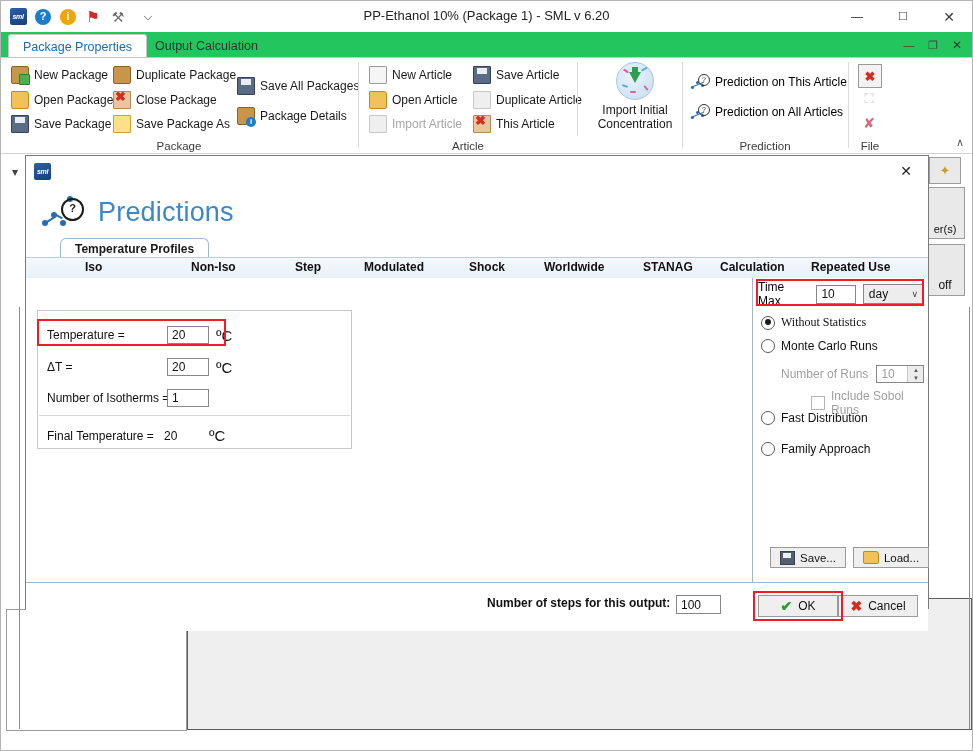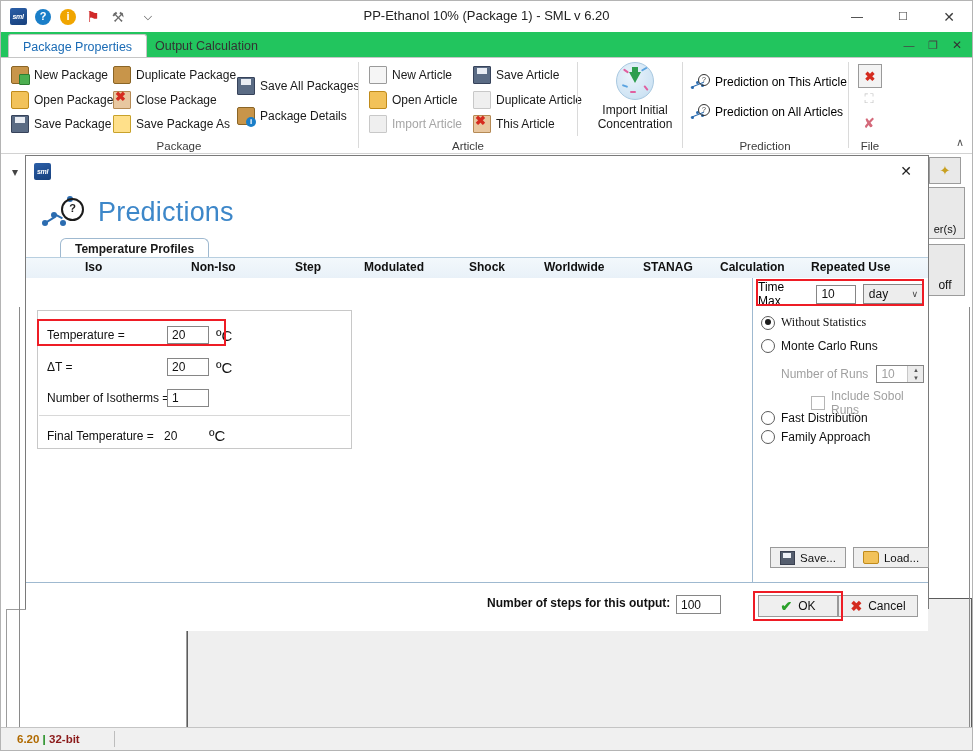--- a/index.html
+++ b/index.html
@@ -486,28 +486,20 @@
       <span>Apply Same Mode to All Layers and Migrants</span>
     </div>
 
     <div style="position:absolute;left:5px;top:455px;width:179px;height:120px;border:1px solid #9c9c9c;background:#ffffff;"></div>
     <div style="position:absolute;left:18px;top:153px;width:1px;height:422px;background:#8a8a8a;"></div>
     <div style="position:absolute;left:0;top:440px;width:5px;height:135px;background:#ffffff;"></div>
     <div style="position:absolute;left:186px;top:166px;width:1px;height:278px;background:#8a8a8a;"></div>
     <div style="position:absolute;left:968px;top:153px;width:1px;height:422px;background:#8a8a8a;"></div>
   </div>
 
-  <div class="statusbar">
-    <div class="status-text">
-      <span class="st-ver">6.20</span>
-      <span class="st-bar">|</span>
-      <span class="st-bit">32-bit</span>
-    </div>
-    <div class="status-sep"></div>
-  </div>
 
   <div class="dialog">
 
     <div class="dlg-titlebar">
       <span style="position:absolute;left:-14px;top:9px;font-size:12px;color:#444;">▾</span>
       <span style="margin-left:8px;" class="smlbox">sml</span>
       <div class="dlg-close">
         <span>✕</span>
       </div>
     </div>
@@ -605,21 +597,21 @@
         <div class="radio-row dim" style="left:58px;top:111px;">
           <span class="chk"></span>
           <span>Include Sobol Runs</span>
         </div>
 
         <div class="radio-row" style="left:8px;top:133px;">
           <span class="radio"></span>
           <span>Fast Distribution</span>
         </div>
 
-        <div class="radio-row" style="left:8px;top:152px;">
+        <div class="radio-row" style="left:8px;top:164px;">
           <span class="radio"></span>
           <span>Family Approach</span>
         </div>
 
         <div class="sl-btn" style="position:absolute;left:17px;top:269px;width:76px;">
           <span class="mini-disk"></span>
           <span>Save...</span>
         </div>
         <div class="sl-btn" style="position:absolute;left:100px;top:269px;width:76px;">
           <span class="mini-folder"></span>

